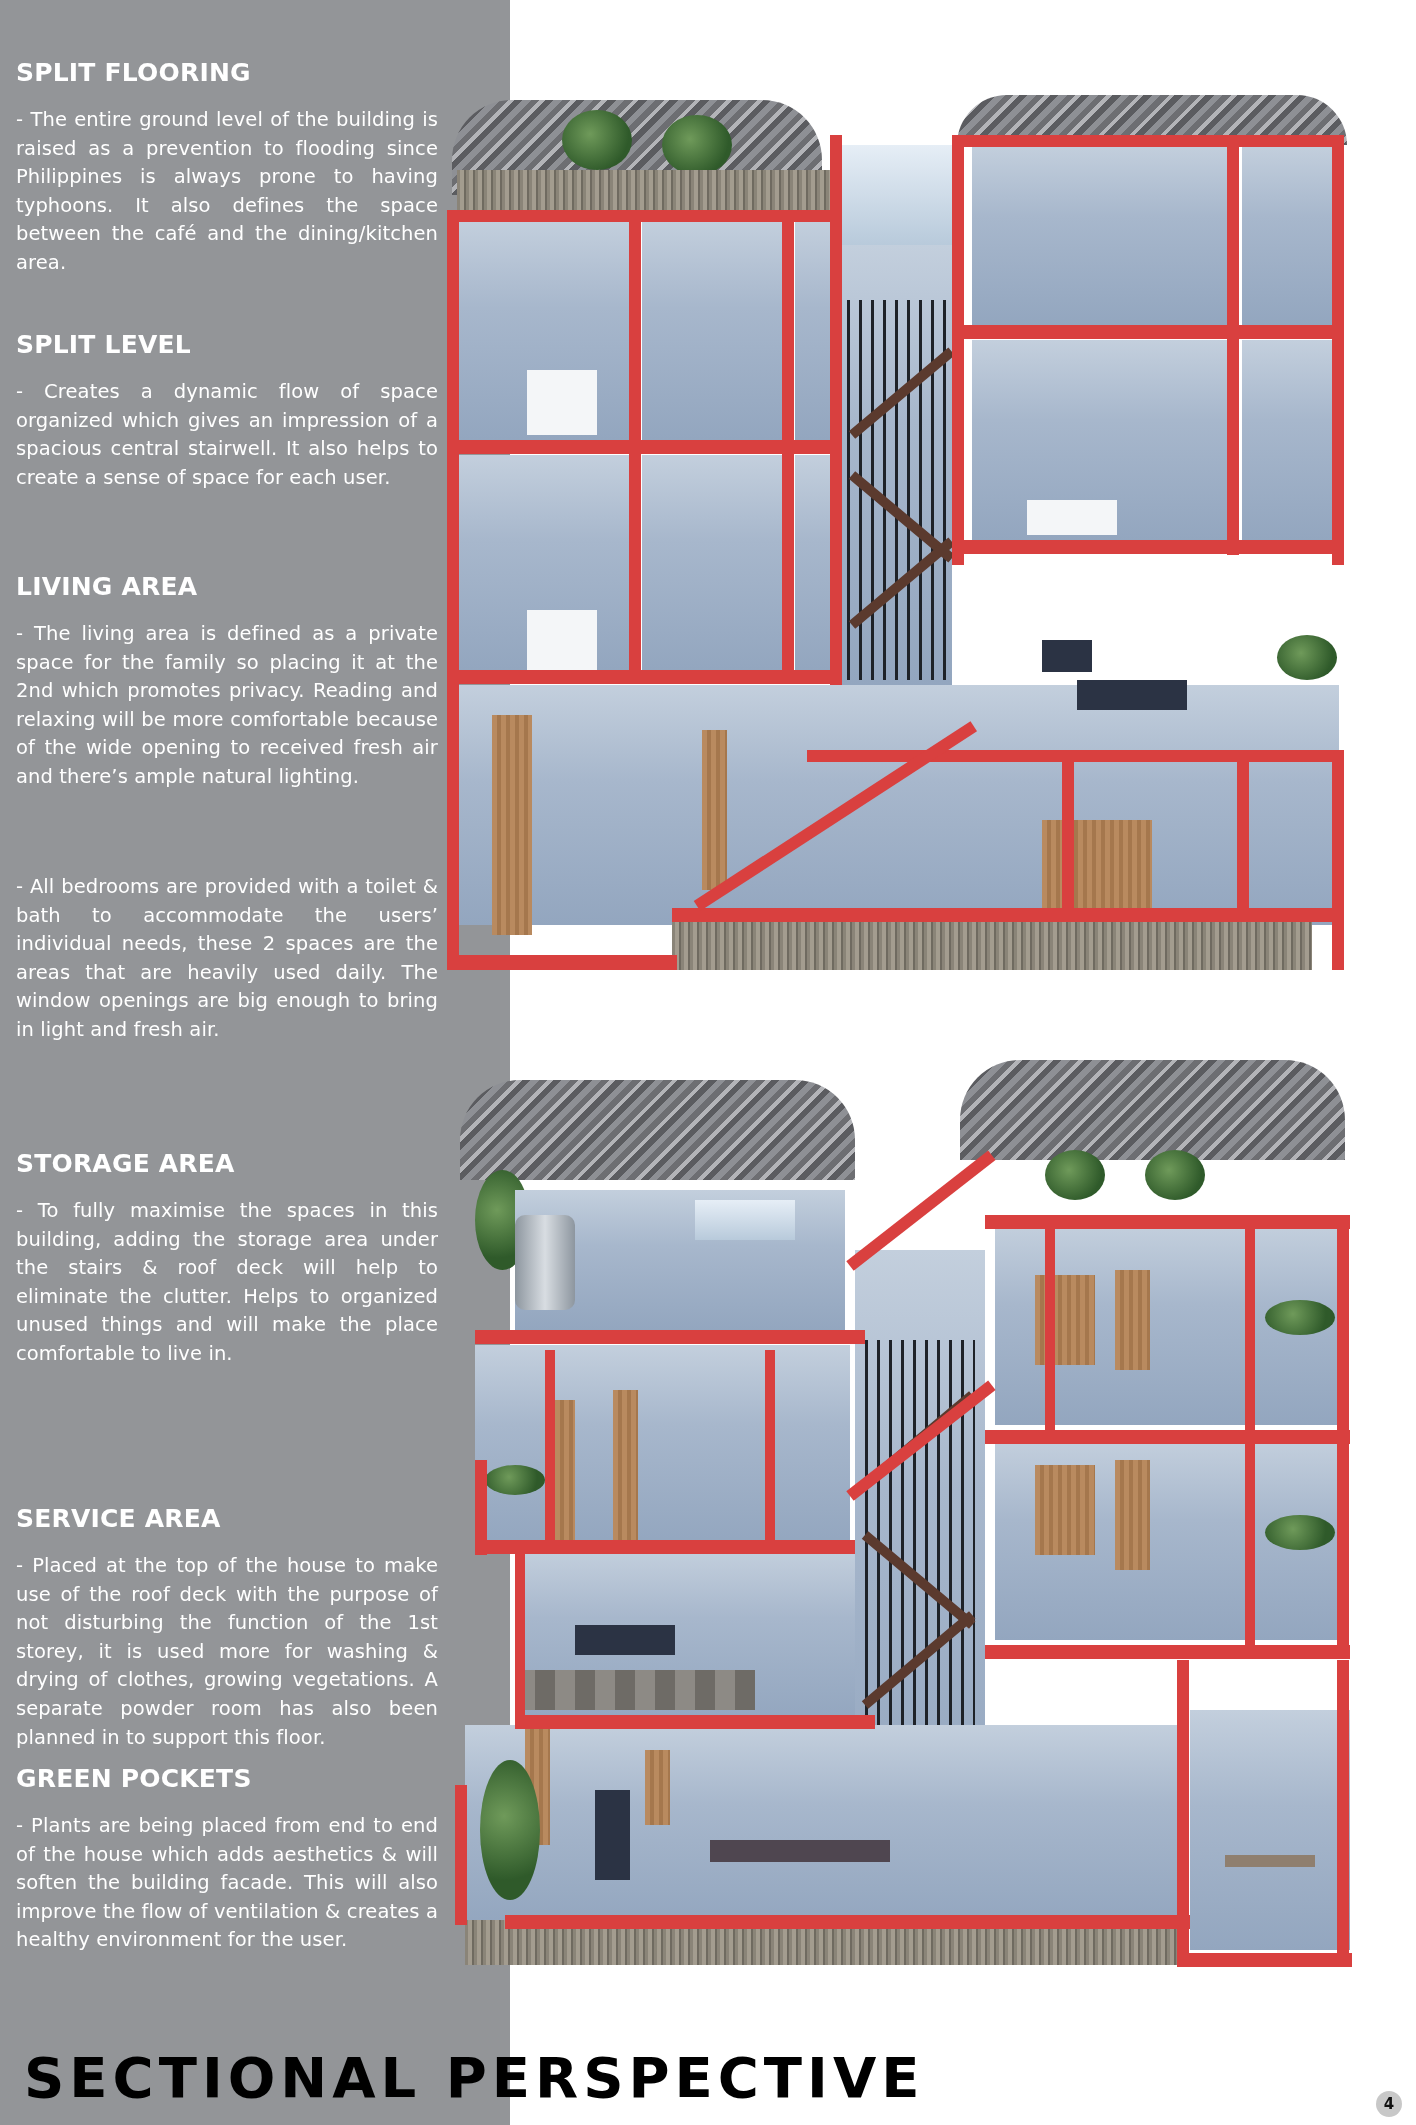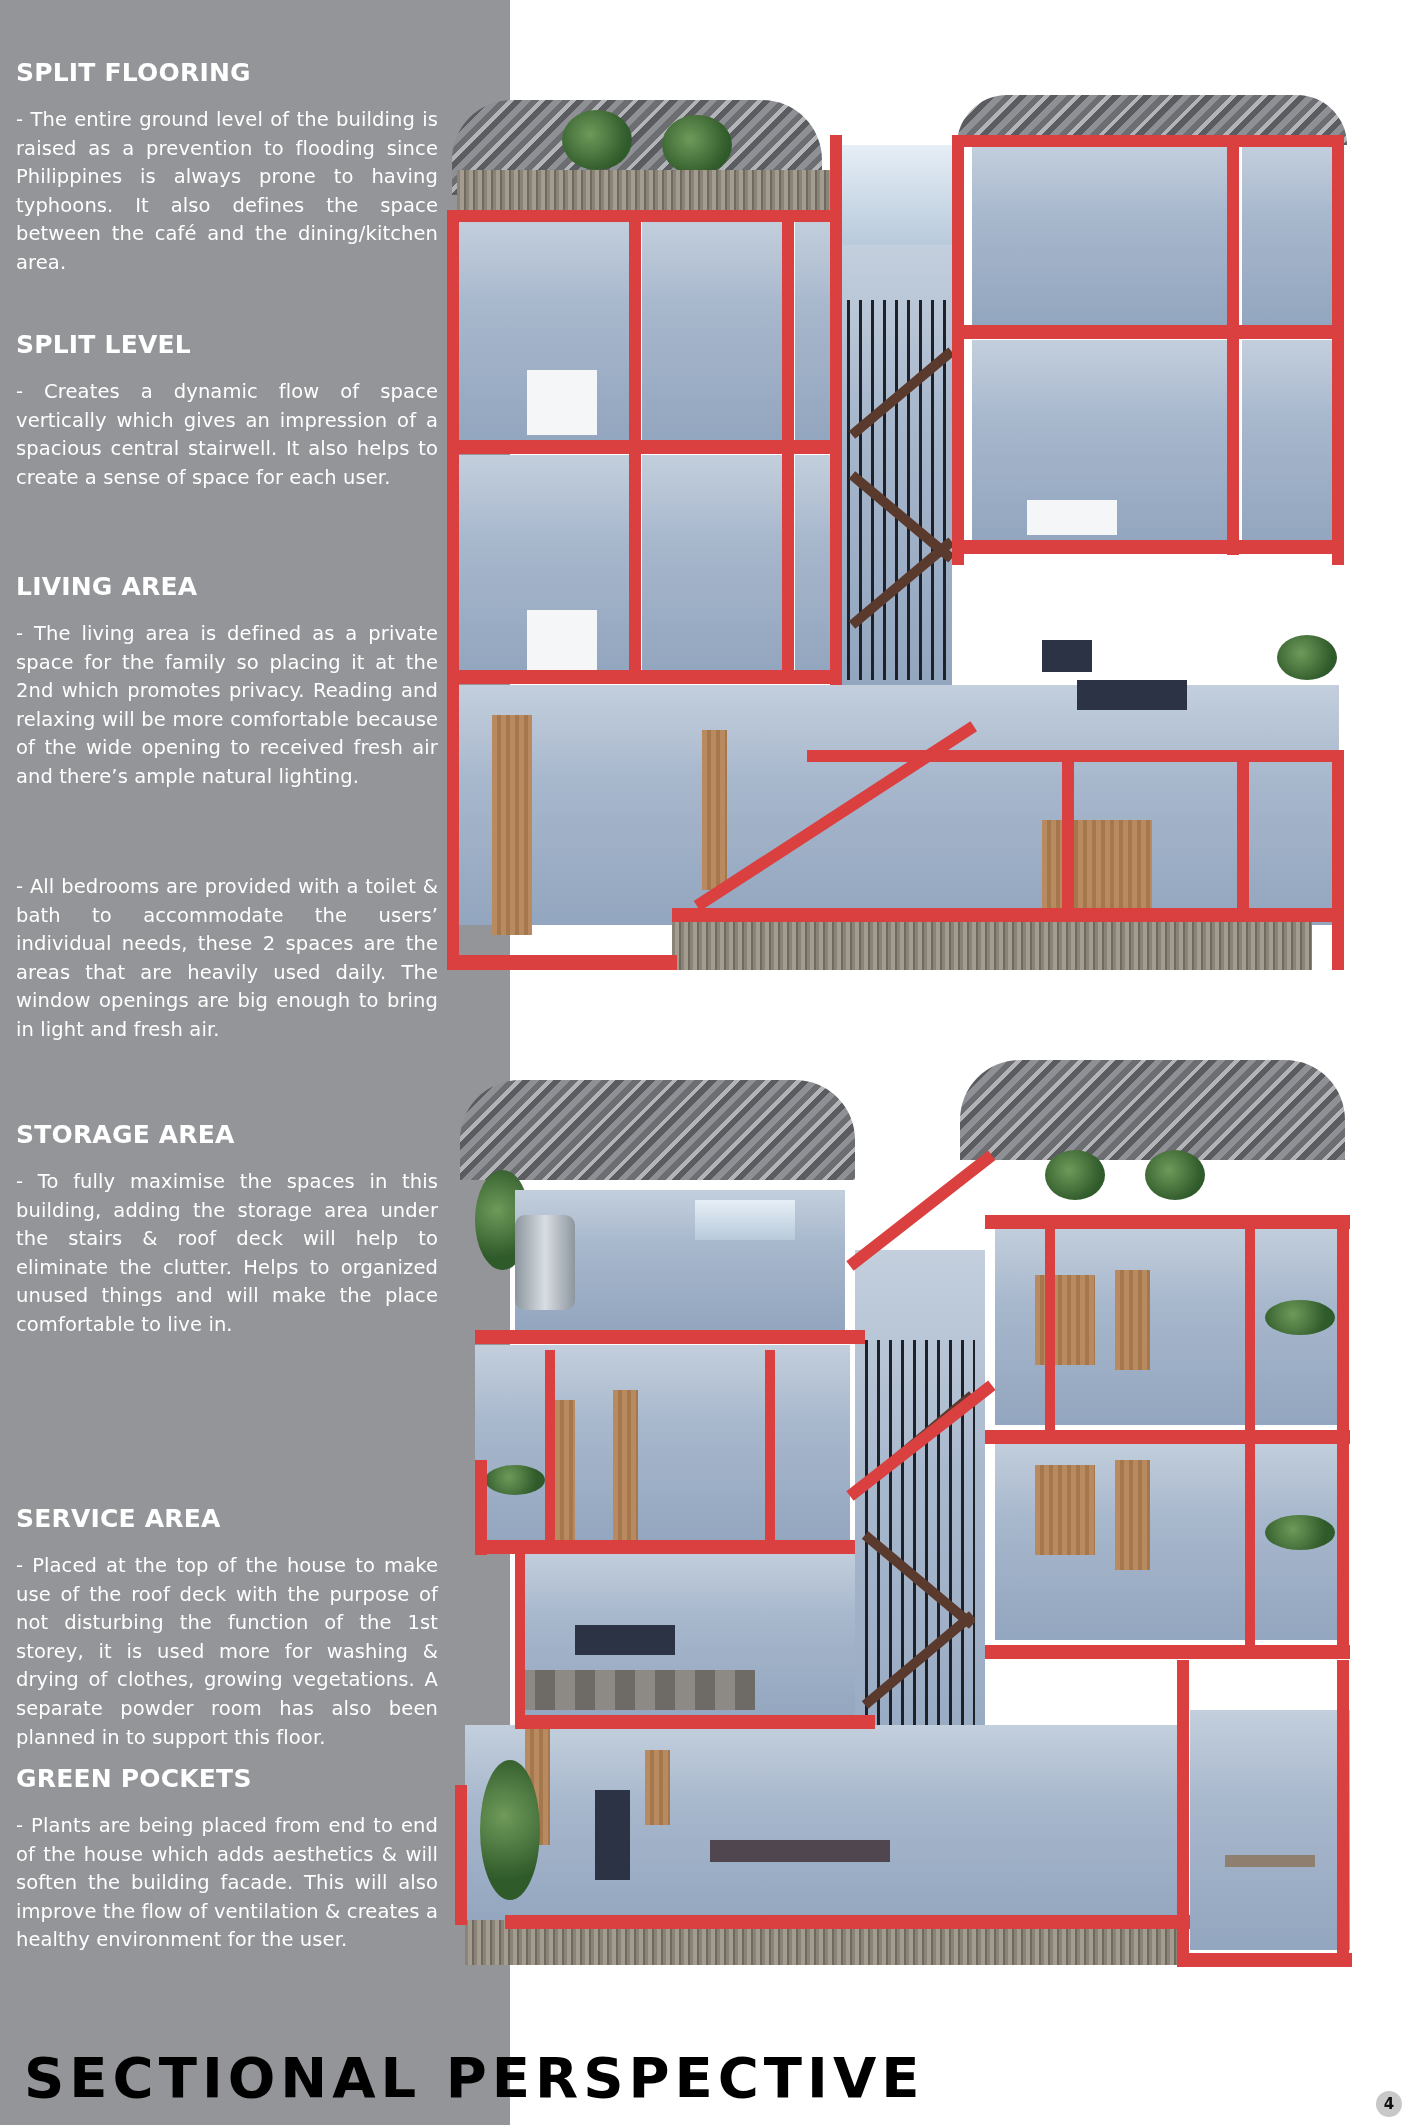--- a/index.html
+++ b/index.html
@@ -31,30 +31,30 @@
 <body>
 
 <div class="panel"></div>
 
 <div class="section" style="top:58px;">
   <h2>SPLIT FLOORING</h2>
   <p>-   The entire ground level of the building is raised as a prevention to flooding since Philippines is always prone to having typhoons. It also defines the space between the café and the dining/kitchen area.</p>
 </div>
 <div class="section" style="top:330px;">
   <h2>SPLIT LEVEL</h2>
-  <p>-   Creates a dynamic flow of space vertically which gives an impression of a spacious central stairwell. It also helps to create a sense of space for each user.</p>
+  <p>-   Creates a dynamic flow of space organized which gives an impression of a spacious central stairwell. It also helps to create a sense of space for each user.</p>
 </div>
 <div class="section" style="top:572px;">
   <h2>LIVING AREA</h2>
   <p>-    The living area is defined as a private space for the family so placing it at the 2nd which promotes privacy. Reading and relaxing will be more comfortable because of the wide opening to received fresh air and there’s ample natural lighting.</p>
 </div>
 <div class="section" style="top:873px;">
   <p>-   All bedrooms are provided with a toilet &amp; bath to accommodate the users’ individual needs, these 2 spaces are the areas that are heavily used daily. The window openings are big enough to bring in light and fresh air.</p>
 </div>
-<div class="section" style="top:1120px;">
+<div class="section" style="top:1149px;">
   <h2>STORAGE AREA</h2>
   <p>-   To fully maximise the spaces in this building, adding the storage area under the stairs &amp; roof deck will help to eliminate the clutter. Helps to organized unused things and will make the place comfortable to live in.</p>
 </div>
 <div class="section" style="top:1504px;">
   <h2>SERVICE AREA</h2>
   <p>-   Placed at the top of the house to make use of the roof deck with the purpose of not disturbing the function of the 1st storey, it is used more for washing &amp; drying of clothes, growing vegetations. A separate powder room has also been planned in to support this floor.</p>
 </div>
 <div class="section" style="top:1764px;">
   <h2>GREEN POCKETS</h2>
   <p>-  Plants are being placed from end to end of the house which adds aesthetics &amp; will soften the building facade. This will also improve the flow of ventilation &amp; creates a healthy environment for the user.</p>

